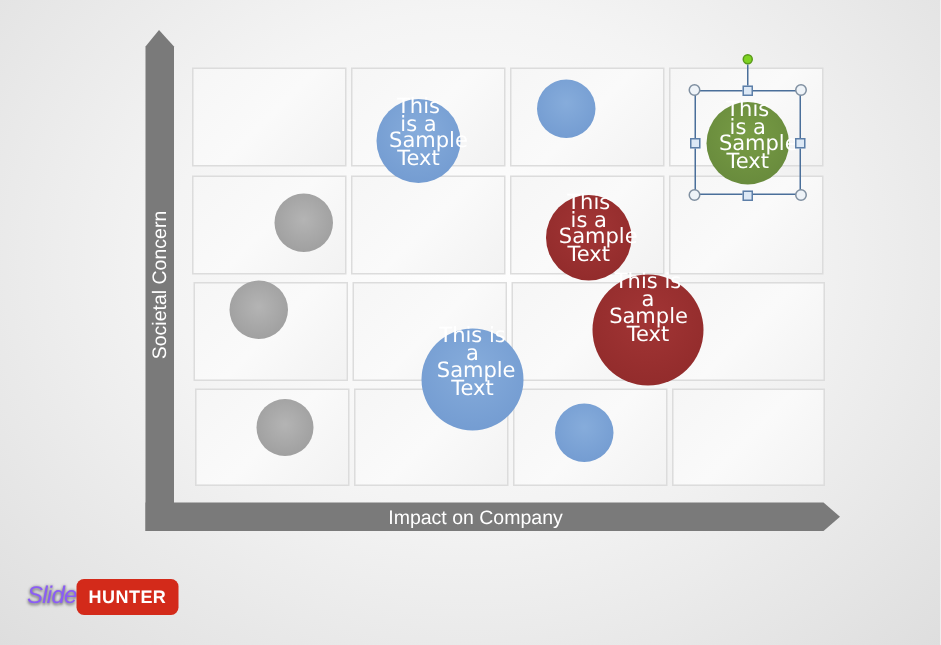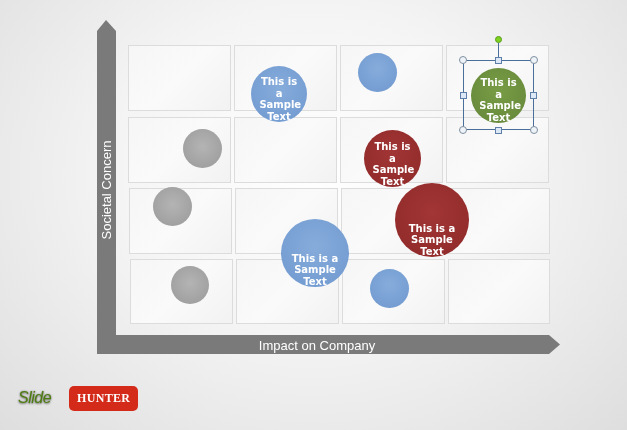--- a/index.html
+++ b/index.html
@@ -2,37 +2,37 @@
 <html><head>
 <meta charset="utf-8">
 <style>
   html,body{margin:0;padding:0;}
   body{width:627px;height:430px;overflow:hidden;position:relative;
     background:radial-gradient(ellipse at 50% 40%, #ffffff 0%, #f4f4f4 45%, #dedede 100%);
     font-family:"DejaVu Sans","Liberation Sans",sans-serif;}
   .stage{position:absolute;left:0;top:0;width:627px;height:430px;}
   .cell{position:absolute;border:1px solid #dcdcdc;box-sizing:border-box;
     background:linear-gradient(135deg,#f6f6f6 0%,#fafafa 50%,#f2f2f2 100%);}
-  .bubble{position:absolute;border-radius:50%;display:flex;align-items:flex-end;justify-content:center;
-    text-align:center;color:#fff;font-size:10px;line-height:11.5px;box-sizing:border-box;font-weight:bold;}
+  .bubble{position:absolute;border-radius:50%;display:flex;align-items:flex-start;justify-content:center;
+    text-align:center;color:#fff;font-size:14px;line-height:11.5px;box-sizing:border-box;}
   .bubble span{display:block;width:70%;}
   .axis-svg{position:absolute;left:0;top:0;}
   .ylabel{position:absolute;left:106px;top:190px;transform:translate(-50%,-50%) rotate(-90deg);
     color:#fff;font-size:13px;white-space:nowrap;font-family:"Liberation Sans",sans-serif;}
   .xlabel{position:absolute;left:317px;top:345px;transform:translate(-50%,-50%);
     color:#fff;font-size:13px;white-space:nowrap;font-family:"Liberation Sans",sans-serif;}
   .sel{position:absolute;border:1px solid #4a6f9a;box-sizing:border-box;}
   .h{position:absolute;width:7px;height:7px;box-sizing:border-box;border:1px solid #5d7fa8;background:#dce8f5;}
   .hc{border-radius:50%;width:8px;height:8px;background:#eef3f8;border-color:#7f8fa0;}
   .rot{position:absolute;width:7px;height:7px;border-radius:50%;background:#7ed321;border:1px solid #5a9a1a;box-sizing:border-box;}
   .rotline{position:absolute;width:1px;background:#4a6f9a;}
   .logo{position:absolute;left:18px;top:386px;height:24px;display:flex;align-items:center;}
-  .logo-slide{font-family:"Liberation Sans",sans-serif;font-style:italic;font-size:16px;color:#4d7c0f;
-    text-shadow:0 0 2px #888,0 1px 2px #777;letter-spacing:-0.5px;margin-right:20px;}
-  .logo-hunter{background:#d32a1a;color:#fff;font-family:Liberation Serif, serif;font-weight:bold;
+  .logo-slide{font-family:"Liberation Sans",sans-serif;font-style:italic;font-size:16px;color:#8b5cf6;
+    text-shadow:0 0 2px #888,0 1px 2px #777;letter-spacing:-0.5px;margin-right:2px;}
+  .logo-hunter{background:#d32a1a;color:#fff;font-family:Liberation Sans, sans-serif;font-weight:bold;
     font-size:12px;padding:3px 6px;border-radius:3px;box-shadow:0 0 0 2px #d32a1a;letter-spacing:0.3px;}
 </style>
 </head>
 <body>
 
 <div class="stage">
 
   <svg class="axis-svg" width="627" height="430">
     <polygon points="97,354 97,31 106,20 116,31 116,354" fill="#7a7a7a"></polygon>
     <polygon points="97,335 549,335 560,344.5 549,354 97,354" fill="#7a7a7a"></polygon>

